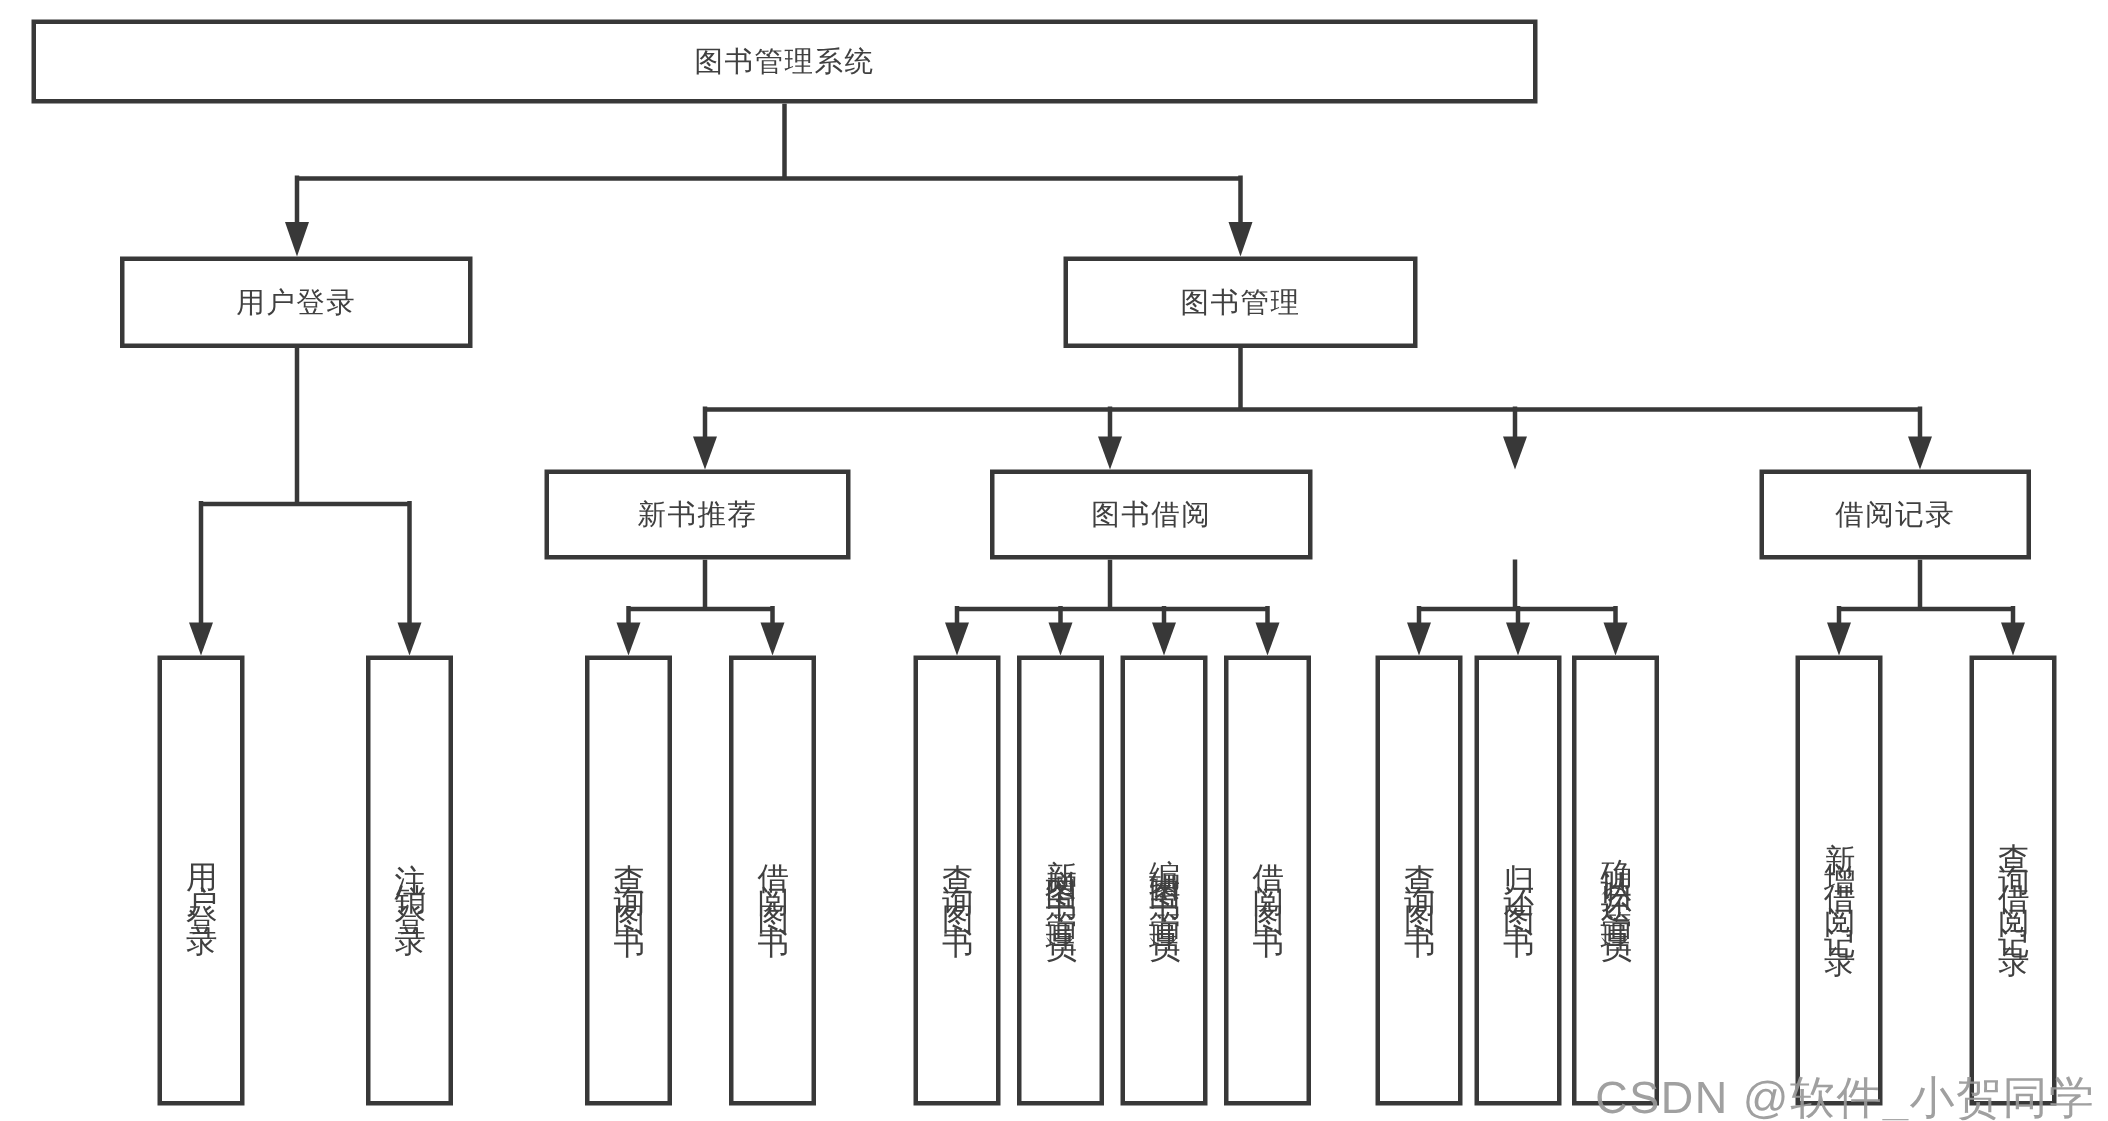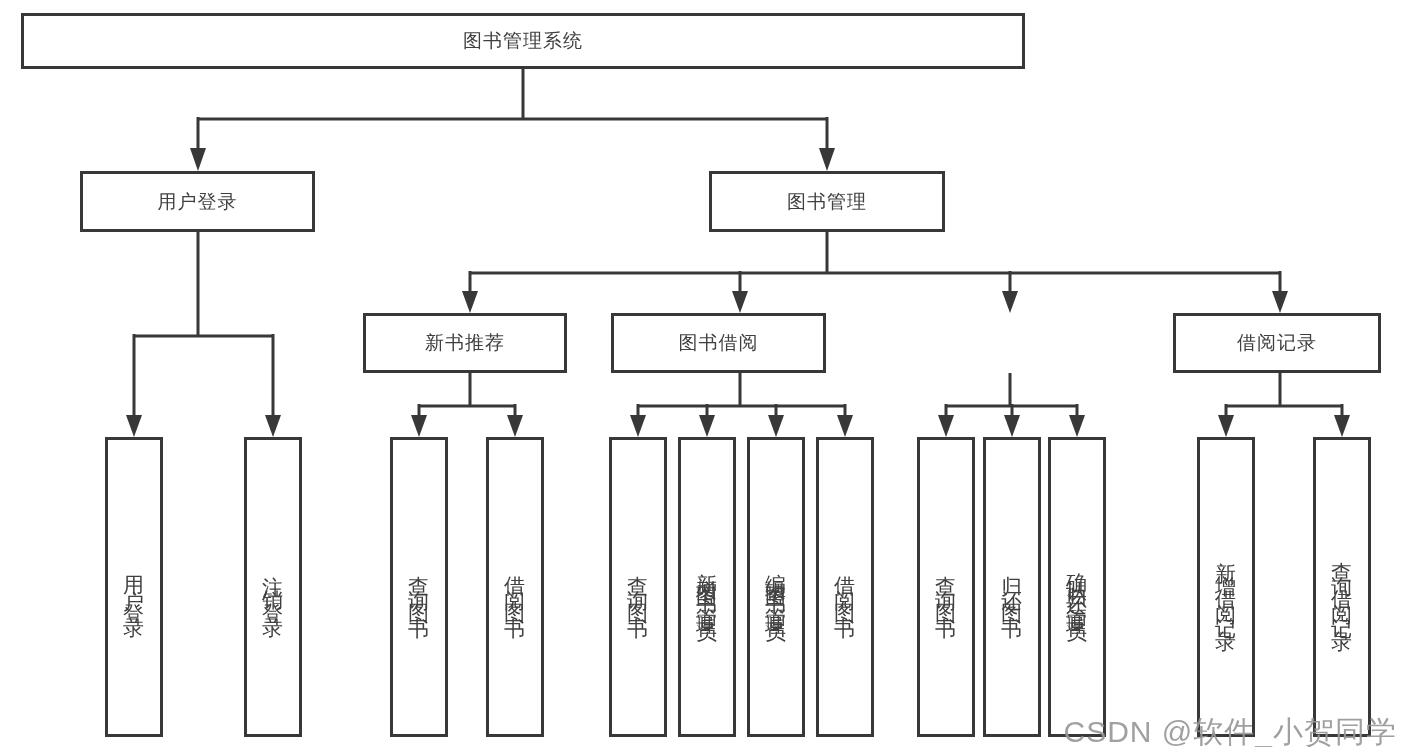--- a/index.html
+++ b/index.html
@@ -109,22 +109,22 @@
       <polygon points="1334,415 1350,415 1342,437"></polygon>
     </g>
   </svg>
 
   <div class="box hbox" style="left:21px; top:13px; width:1004px; height:56px;">图书管理系统</div>
 
   <div class="box hbox" style="left:80px; top:171px; width:235px; height:61px;">用户登录</div>
   <div class="box hbox" style="left:709px; top:171px; width:236px; height:61px;">图书管理</div>
 
   <div class="box hbox" style="left:363px; top:313px; width:204px; height:60px;">新书推荐</div>
-  <div class="box hbox" style="left:611px; top:313px; width:215px; height:60px;">图书借阅</div>
-  <div class="box hbox" style="left:1173px; top:313px; width:208px; height:60px;">借阅记录</div>
+  <div class="box hbox" style="left:660px; top:313px; width:215px; height:60px;">图书借阅</div>
+  <div class="box hbox" style="left:1173px; top:313px; width:181px; height:60px;">借阅记录</div>
 
   <div class="box vbox" style="left:105px; top:437px; width:58px; height:300px;">用户登录</div>
   <div class="box vbox" style="left:244px; top:437px; width:58px; height:300px;">注销登录</div>
 
   <div class="box vbox" style="left:390px; top:437px; width:58px; height:300px;">查询图书</div>
   <div class="box vbox" style="left:486px; top:437px; width:58px; height:300px;">借阅图书</div>
 
   <div class="box vbox" style="left:609px; top:437px; width:58px; height:300px;">查询图书</div>
   <div class="box vbox long" style="left:678px; top:437px; width:58px; height:300px;">新增图书（管理员）</div>
   <div class="box vbox long" style="left:747px; top:437px; width:58px; height:300px;">编辑图书（管理员）</div>

